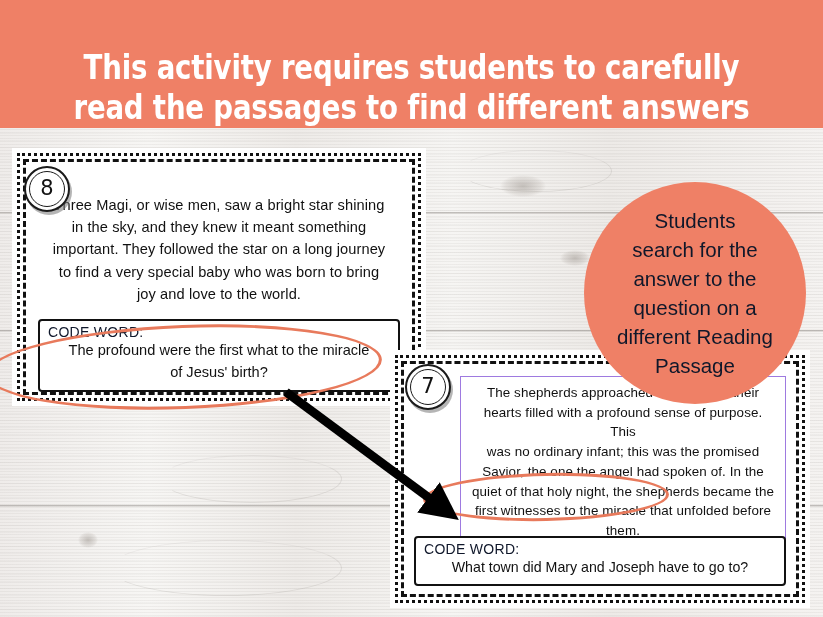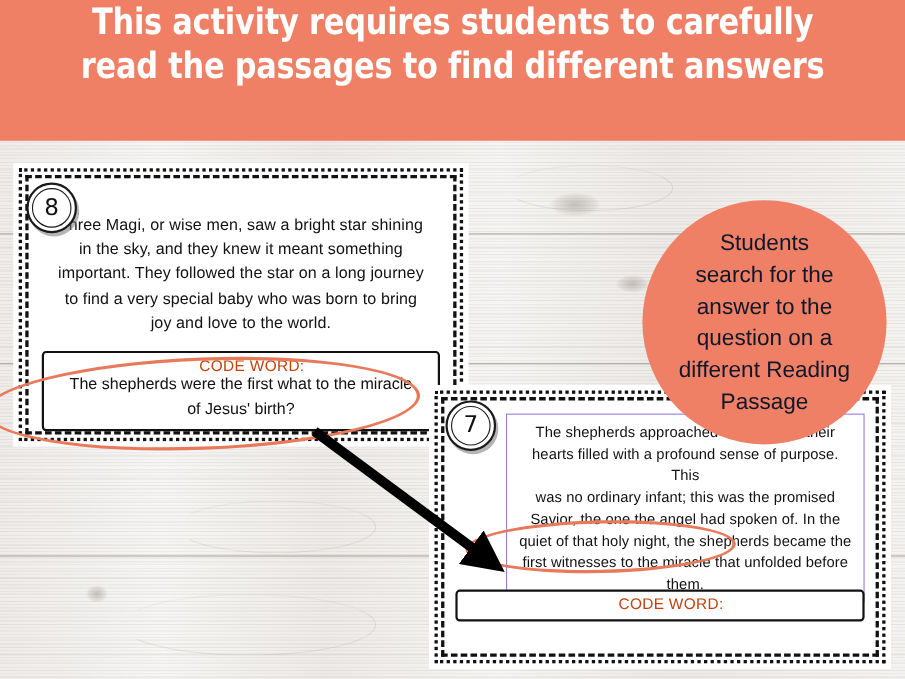--- a/index.html
+++ b/index.html
@@ -37,21 +37,21 @@
     position:absolute;border-radius:50%;
     border:1px solid rgba(140,133,126,0.18);
     border-left-color:rgba(255,255,255,0);
     border-top-color:rgba(140,133,126,0.10);
   }
 
   
   #header-banner{
     position:absolute;left:0;top:0;width:823px;height:128px;
     background:#ef8066;
-    display:flex;align-items:flex-start;justify-content:center;
+    display:flex;align-items:flex-end;justify-content:center;
     z-index:5;
   }
   #header-title{
     color:#ffffff;
     font-family:"DejaVu Sans Condensed","Liberation Sans", sans-serif;
     font-weight:bold;
     font-size:33px;
     line-height:1.22;
     text-align:center;
     letter-spacing:-0.2px;
@@ -117,21 +117,21 @@
 
   .codeword-box{
     box-sizing:border-box;
     border:2px solid #111;
     border-radius:4px;
     background:#fff;
     padding:3px 8px 6px 8px;
   }
   .codeword-label{
     font-family:"Liberation Sans", sans-serif;
-    font-size:14px;color:#c2410c;text-align:center;letter-spacing:0.3px;margin-left:20px;
+    font-size:14px;color:#0f172a;text-align:left;letter-spacing:0.3px;
   }
   .codeword-question{
     font-family:"Liberation Sans", sans-serif;
     font-size:14.6px;line-height:1.5;color:#111;text-align:center;
     white-space:pre-line;
   }
 
   
   #card-one{ left:12px;  top:148px; width:414px; height:258px; }
   #card-one .card-inner{ padding:4px 4px 2px 4px; }
@@ -207,21 +207,21 @@
   <div class="card-inner">
     <div class="passage-box">
       <div class="passage-text">Three Magi, or wise men, saw a bright star shining
 in the sky, and they knew it meant something
 important. They followed the star on a long journey
 to find a very special baby who was born to bring
 joy and love to the world.</div>
     </div>
     <div class="codeword-box">
       <div class="codeword-label">CODE WORD:</div>
-      <div class="codeword-question">The shepherds were the first what to the miracle
+      <div class="codeword-question">The profound were the first what to the miracle
 of Jesus' birth?</div>
     </div>
   </div>
 </div>
 <div class="num-badge" style="left:24px;top:166px;">
   <span>8</span>
 </div>
 
 <div class="task-card" id="card-two">
   <div class="card-dotted"></div>
@@ -231,20 +231,21 @@
       <div class="passage-text">The shepherds approached the manger, their
 hearts filled with a profound sense of purpose. This
 was no ordinary infant; this was the promised
 Savior, the one the angel had spoken of. In the
 quiet of that holy night, the shepherds became the
 first witnesses to the miracle that unfolded before
 them.</div>
     </div>
     <div class="codeword-box">
       <div class="codeword-label">CODE WORD:</div>
+      <div class="codeword-question">What town did Mary and Joseph have to go to?</div>
     </div>
   </div>
 </div>
 <div class="num-badge" style="left:405px;top:364px;">
   <span>7</span>
 </div>
 
 <div id="annotation-layer">
   <div class="ellipse-annot" id="ellipse-card-one"></div>
   <div class="ellipse-annot" id="ellipse-card-two"></div>

